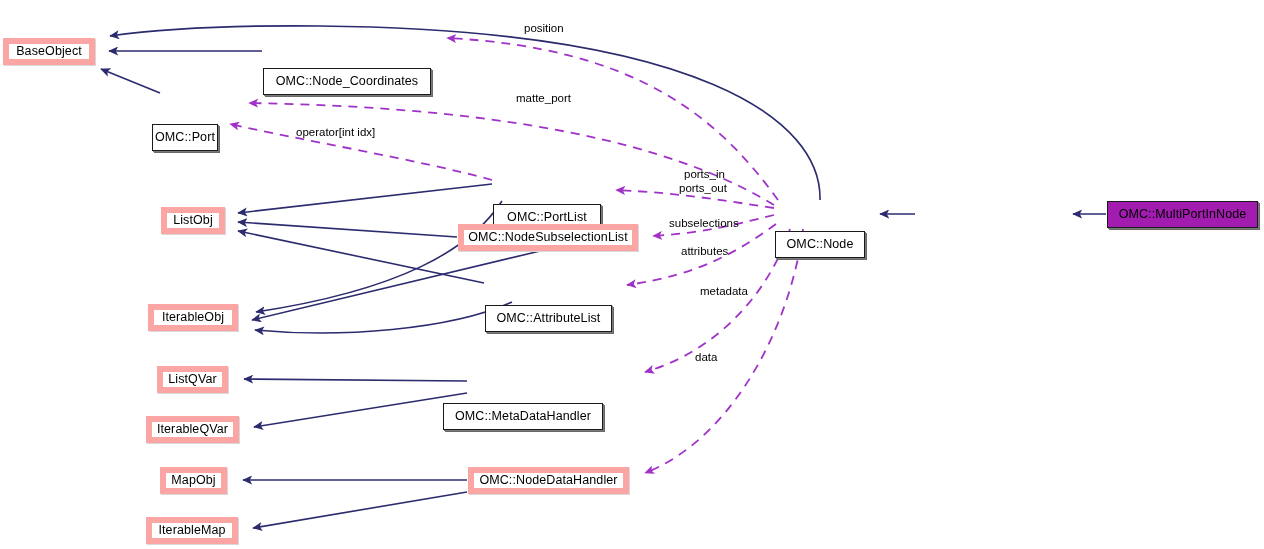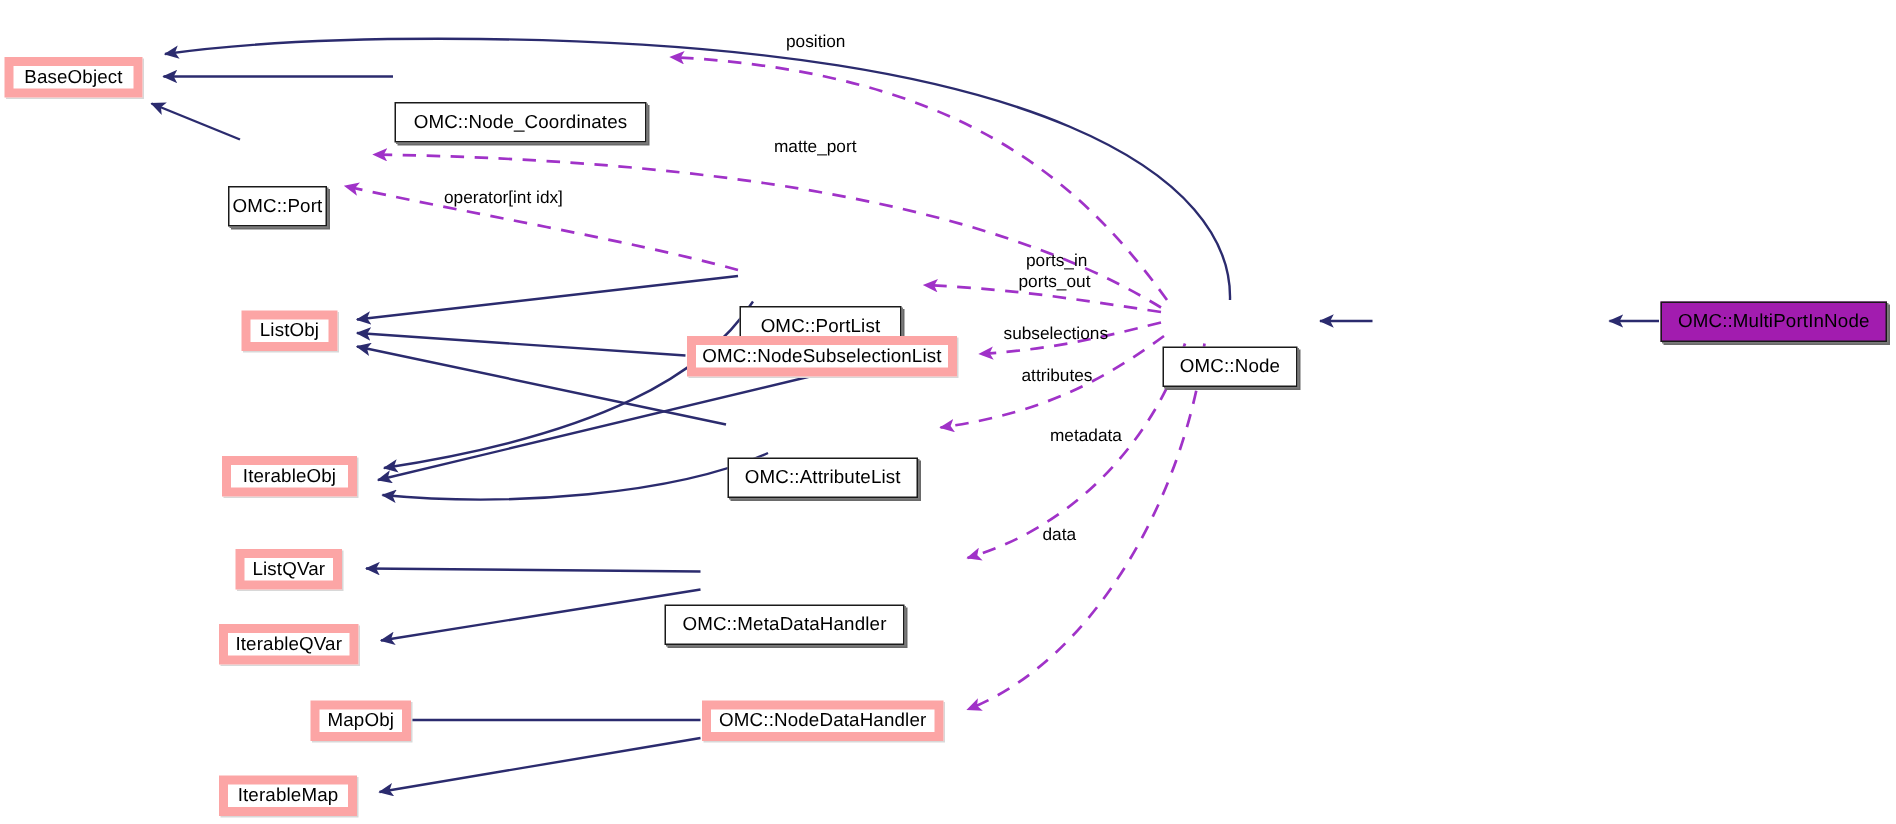--- a/index.html
+++ b/index.html
@@ -153,21 +153,21 @@
   </div>
 
   <div class="node bold" style="left:443px;top:373px;width:160px;height:27px;">
     <span>OMC::MetaDataHandler</span>
   </div>
 
   <div class="node plain" style="left:146px;top:416px;width:93px;height:27px;">
     <span>IterableQVar</span>
   </div>
 
-  <div class="node plain" style="left:160px;top:467px;width:67px;height:27px;margin-left:47px;">
+  <div class="node plain" style="left:160px;top:467px;width:67px;height:27px;">
     <span>MapObj</span>
   </div>
 
   <div class="node plain" style="left:468px;top:467px;width:161px;height:27px;">
     <span>OMC::NodeDataHandler</span>
   </div>
 
   <div class="node plain" style="left:146px;top:517px;width:92px;height:27px;">
     <span>IterableMap</span>
   </div>

